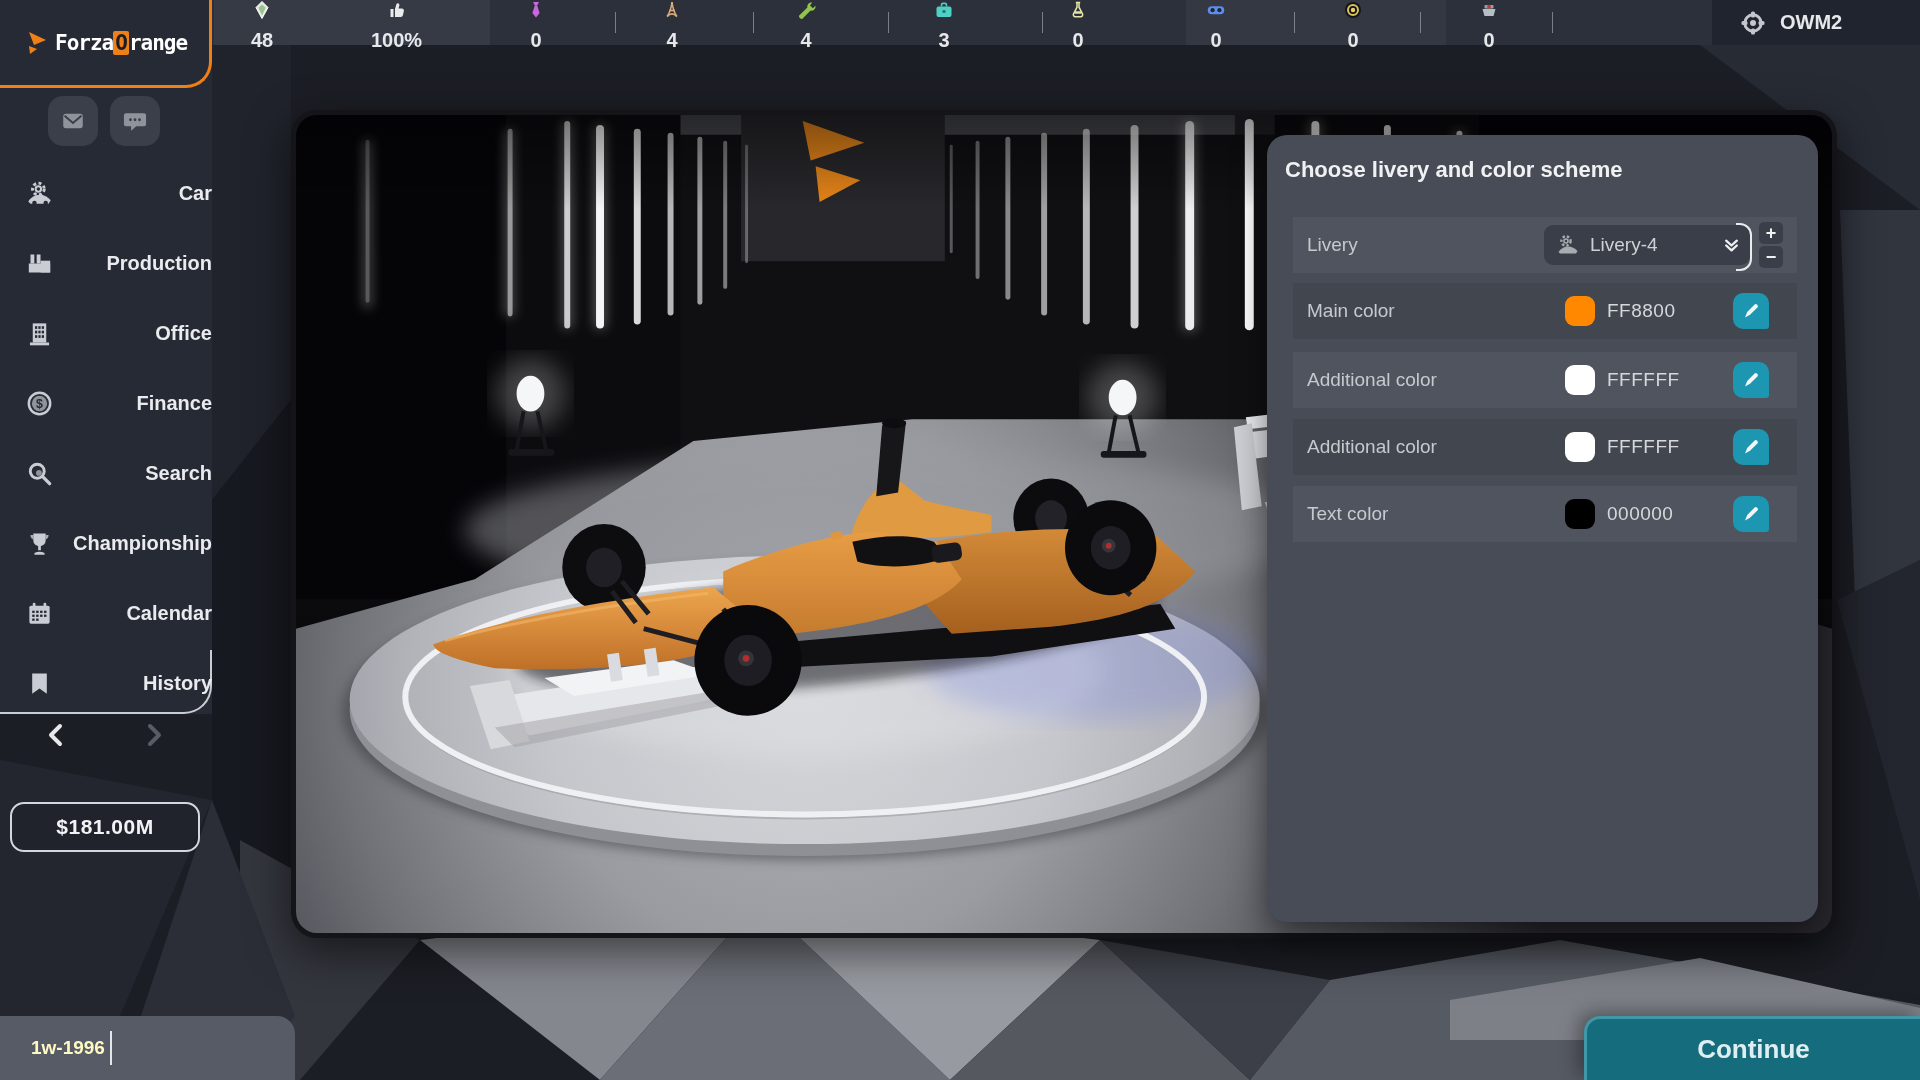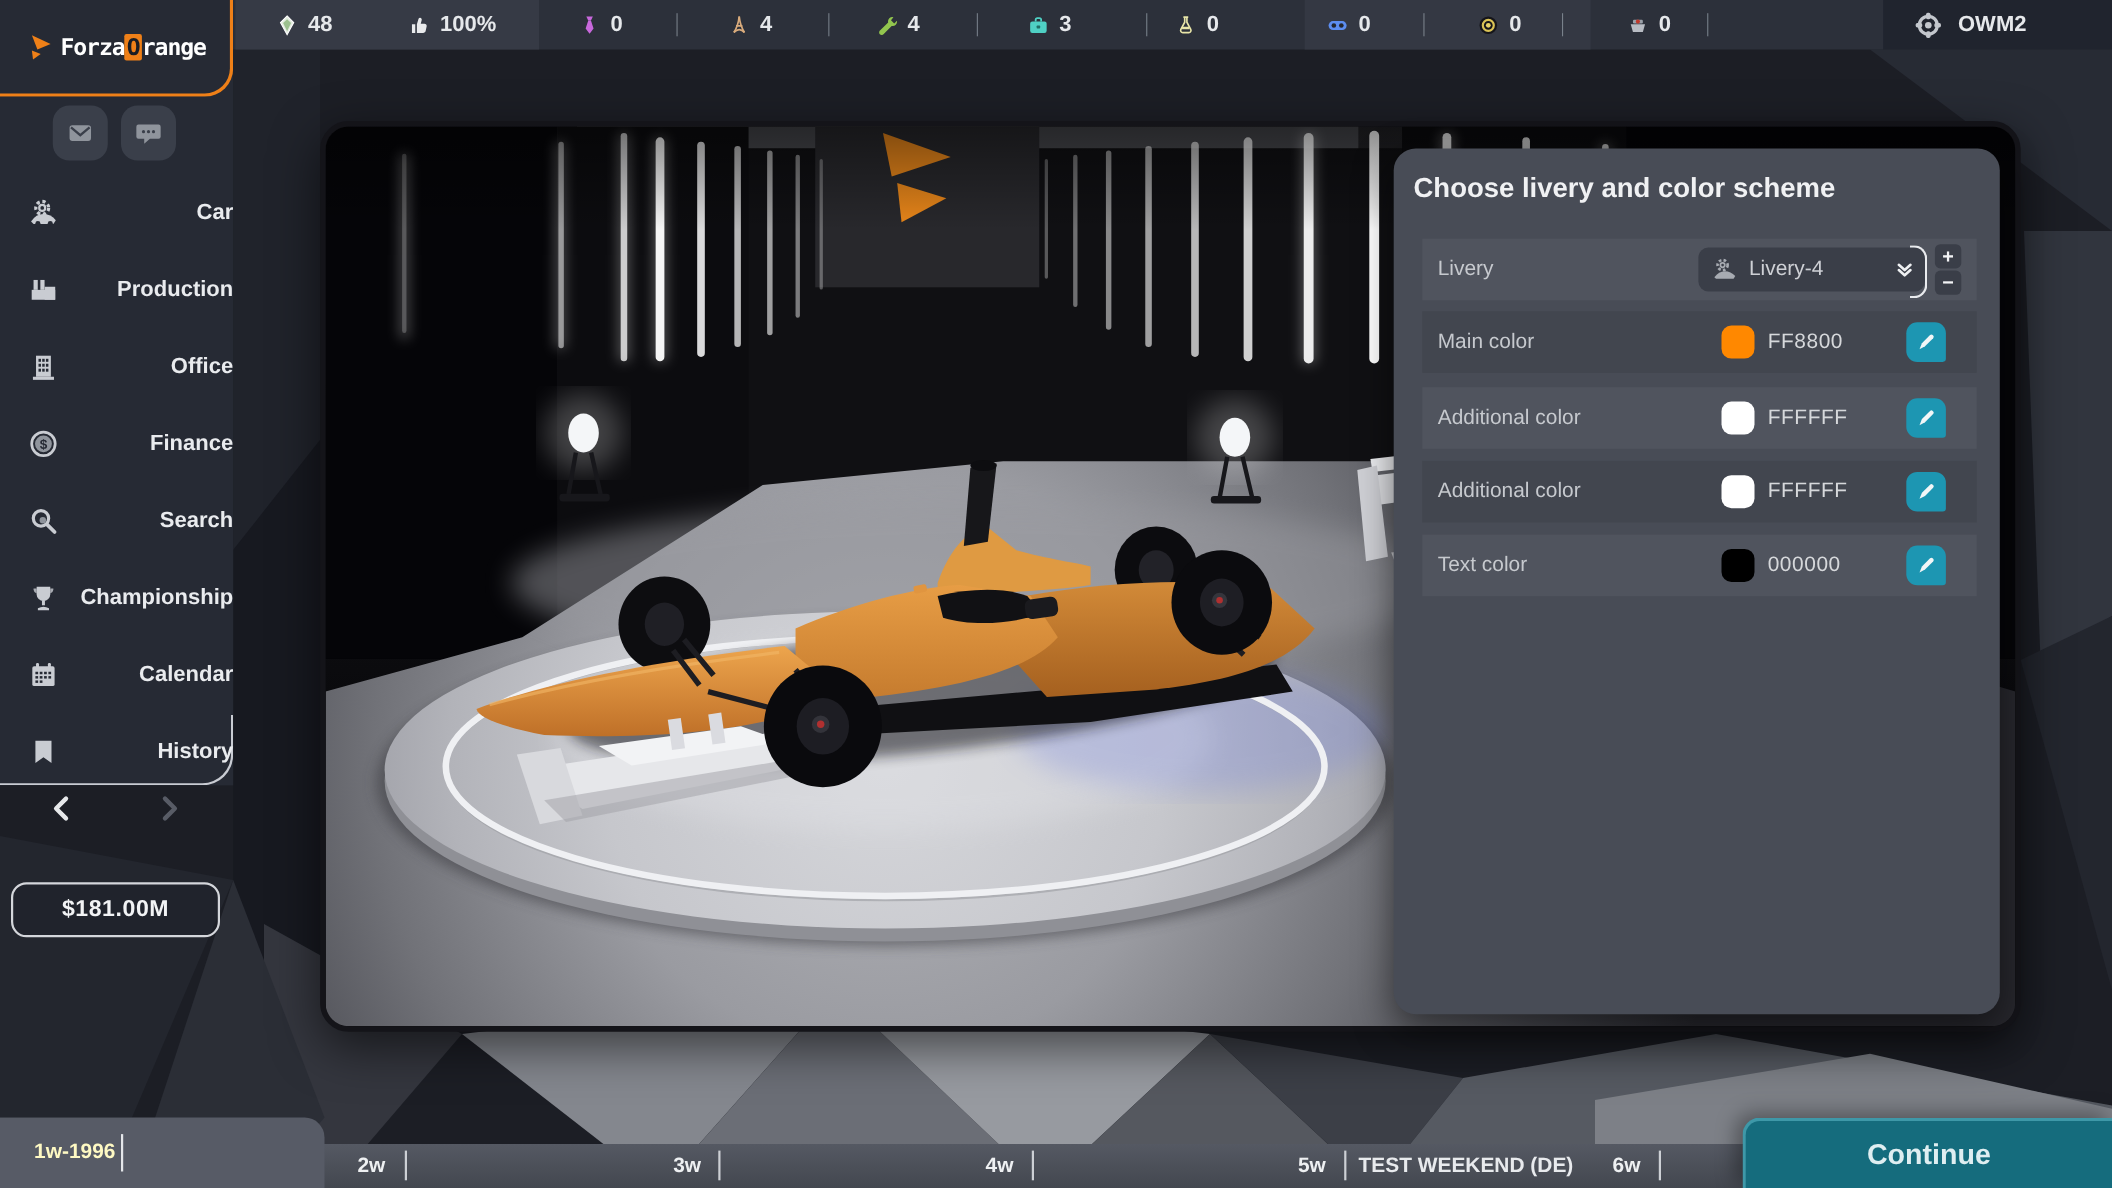--- a/index.html
+++ b/index.html
@@ -9,21 +9,21 @@
   .abs { position:absolute; }
 
   
   #bg-pattern { left:0; top:0; width:1920px; height:1080px; }
 
   
   .topbar { left:0; top:0; width:1920px; height:45px; background:#2c303a; z-index:20; }
   .topbar .tileA { position:absolute; left:214px; top:0; width:276px; height:45px; background:#363a45; }
   .topbar .tileB { position:absolute; left:1186px; top:0; width:260px; height:45px; background:#343843; }
   .stat { position:absolute; top:0; height:45px; display:flex; align-items:center; gap:9px;
-    color:#e6e8eb; font-size:20px; font-weight:600; z-index:2; }
+    color:#e6e8eb; font-size:20px; font-weight:600; z-index:2;flex-direction:column; }
   .tsep { position:absolute; top:12px; width:1px; height:21px; background:#9099a3; opacity:.75; z-index:2; }
   .userseg { position:absolute; left:1712px; top:0; width:208px; height:45px; background:#20242e;
     display:flex; align-items:center; gap:14px; padding-left:28px; color:#e6e8eb;
     font-size:20px; font-weight:600; z-index:2; cursor:pointer; }
 
   
   .sidebar { left:0; top:0; width:212px; height:923px; z-index:30; pointer-events:none;padding-left:24px; }
   .sidebar > * { pointer-events:auto; }
   .side-panel { position:absolute; left:0; top:0; width:212px; height:714px; background:#262a34; }
   .side-curve { position:absolute; left:0; top:650px; width:212px; height:64px;
@@ -47,21 +47,21 @@
 
   
   .viewport { left:291px; top:110px; width:1546px; height:828px; border:5px solid #141419;
     border-radius:26px; overflow:hidden; background:#0b0b0e; box-shadow:0 14px 44px rgba(0,0,0,.55);
     z-index:10; cursor:grab; }
   .viewport svg { position:absolute; left:0; top:0; width:100%; height:100%; display:block; }
 
   
   .panel { left:1267px; top:135px; width:551px; height:787px; background:#484c56; border-radius:20px;
     box-shadow:0 12px 34px rgba(0,0,0,.5); z-index:15; }
-  .panel-title { position:absolute; left:18px; top:22px; color:#f0f1f3; font-size:25px; font-weight:800; }
+  .panel-title { position:absolute; left:18px; top:22px; color:#f0f1f3; font-size:22px; font-weight:800; }
   .prow { position:absolute; left:26px; width:504px; height:56px; }
   .prow.light { background:#50545e; }
   .prow.dark  { background:#42464f; }
   .prow-label { position:absolute; left:14px; top:0; height:56px; display:flex; align-items:center;
     color:#c6c9ce; font-size:19px; }
   .dropdown { position:absolute; left:251px; top:8px; width:206px; height:40px; background:#3a3e48;
     border-radius:9px; display:flex; align-items:center; gap:10px; padding:0 10px 0 12px;
     color:#ced0d5; font-size:19px; cursor:pointer; }
   .dropdown .dd-label { flex:1; }
   .dropdown::after { content:""; position:absolute; right:-2px; top:-2px; width:14px; height:44px;
@@ -633,33 +633,20 @@
       <div class="swatch" style="background: rgb(0, 0, 0);"></div>
       <div class="hex">000000</div>
       <div class="edit-btn">
           <svg width="18" height="18" viewBox="0 0 18 18">
             <path d="M3,15.5 L5.2,10 L12.6,2.6 a1.7,1.7 0 0 1 2.4,0 l.4,.4 a1.7,1.7 0 0 1 0,2.4 L8,12.8 Z" fill="#f2f6f7"></path>
           </svg>
         </div>
     </div>
   </div>
 
-  <div class="bottombar abs">
-    <div class="wk" style="left:325px">2w</div>
-    <div class="wtick" style="left:368px"></div>
-    <div class="wk" style="left:612px">3w</div>
-    <div class="wtick" style="left:653px"></div>
-    <div class="wk" style="left:896px">4w</div>
-    <div class="wtick" style="left:938px"></div>
-    <div class="wk" style="left:1180px">5w</div>
-    <div class="wtick" style="left:1222px"></div>
-    <div class="wk event" style="left:1235px">TEST WEEKEND (DE)</div>
-    <div class="wk" style="left:1466px">6w</div>
-    <div class="wtick" style="left:1508px"></div>
-  </div>
 
   <div class="weekbox abs">
     <div class="cur">1w-1996</div>
     <div class="tick"></div>
   </div>
 
   <div class="continue abs">Continue</div>
 
 </div>
 

